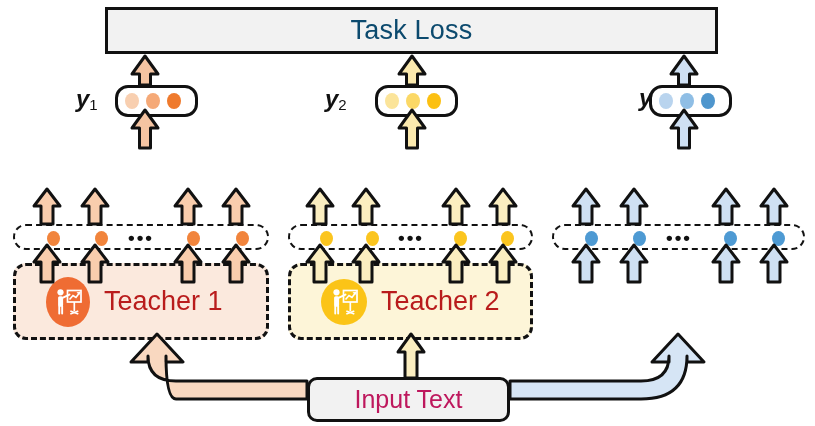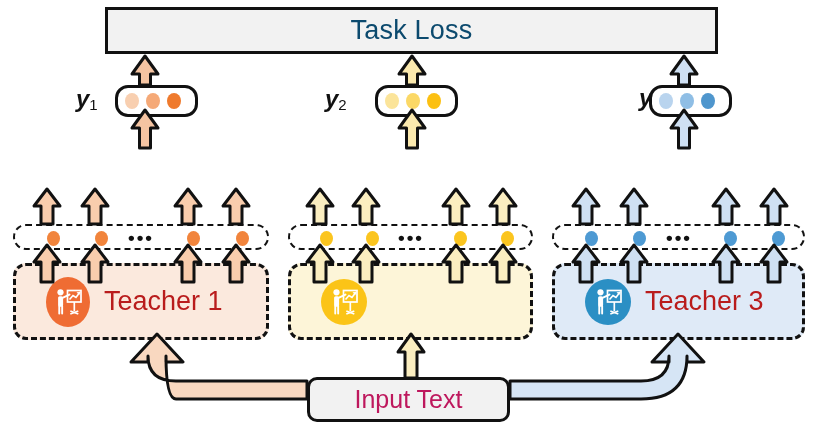--- a/index.html
+++ b/index.html
@@ -171,40 +171,23 @@
         <line x1="21.3" y1="14" x2="21.3" y2="23" stroke="#fff" stroke-width="1.7"></line>
         <line x1="17.3" y1="26" x2="25.3" y2="23" stroke="#fff" stroke-width="1.7"></line>
         <line x1="25.3" y1="26" x2="17.3" y2="23" stroke="#fff" stroke-width="1.7"></line>
         <circle cx="7.5" cy="4.3" r="3.1" fill="#fff"></circle>
         <rect x="5.1" y="8.2" width="5" height="10.5" rx="1.6" fill="#fff"></rect>
         <rect x="5.3" y="17" width="1.9" height="9.5" rx="0.9" fill="#fff"></rect>
         <rect x="8.2" y="17" width="1.9" height="9.5" rx="0.9" fill="#fff"></rect>
         <line x1="10" y1="9.6" x2="16.5" y2="6.6" stroke="#fff" stroke-width="2" stroke-linecap="round"></line>
       </svg>
     </span>
-  </div>
-
-  <div class="box teacher-panel" id="teacher3">
-    <span class="teacher-icon" style="background:#2b8fc4;">
-      <svg width="30" height="28" viewBox="0 0 30 28">
-        <rect x="14.5" y="2.5" width="13.5" height="11.5" fill="none" stroke="#fff" stroke-width="1.7"></rect>
-        <polyline points="16.5,11.5 20,7.5 23,9.5 27,4" fill="none" stroke="#fff" stroke-width="1.6"></polyline>
-        <polygon points="27,4 23.5,4.3 26.3,7.3" fill="#fff"></polygon>
-        <line x1="21.3" y1="14" x2="21.3" y2="23" stroke="#fff" stroke-width="1.7"></line>
-        <line x1="17.3" y1="26" x2="25.3" y2="23" stroke="#fff" stroke-width="1.7"></line>
-        <line x1="25.3" y1="26" x2="17.3" y2="23" stroke="#fff" stroke-width="1.7"></line>
-        <circle cx="7.5" cy="4.3" r="3.1" fill="#fff"></circle>
-        <rect x="5.1" y="8.2" width="5" height="10.5" rx="1.6" fill="#fff"></rect>
-        <rect x="5.3" y="17" width="1.9" height="9.5" rx="0.9" fill="#fff"></rect>
-        <rect x="8.2" y="17" width="1.9" height="9.5" rx="0.9" fill="#fff"></rect>
-        <line x1="10" y1="9.6" x2="16.5" y2="6.6" stroke="#fff" stroke-width="2" stroke-linecap="round"></line>
-      </svg>
-    </span>
-    <span class="teacher-label">Teacher 3</span>
-  </div>
+    <span class="teacher-label">Teacher 2</span>
+  </div>
+
 
   <svg class="lay" id="arrow-layer">
     <defs>
       
     </defs>
 
     <g>
       <path d="M 145 56 L 132 74 L 139.5 74 L 139.5 85 L 150.5 85 L 150.5 74 L 158 74 Z" fill="#f5c4a2" stroke="#111" stroke-width="3" stroke-linejoin="round"></path>
     </g>
     <g>

